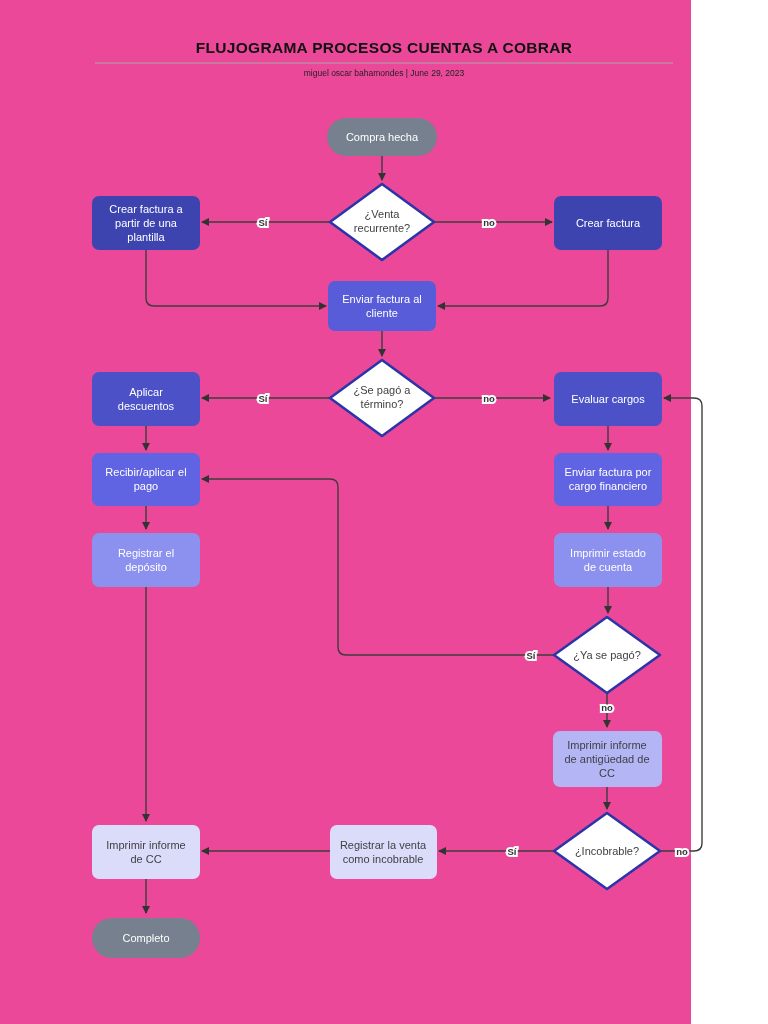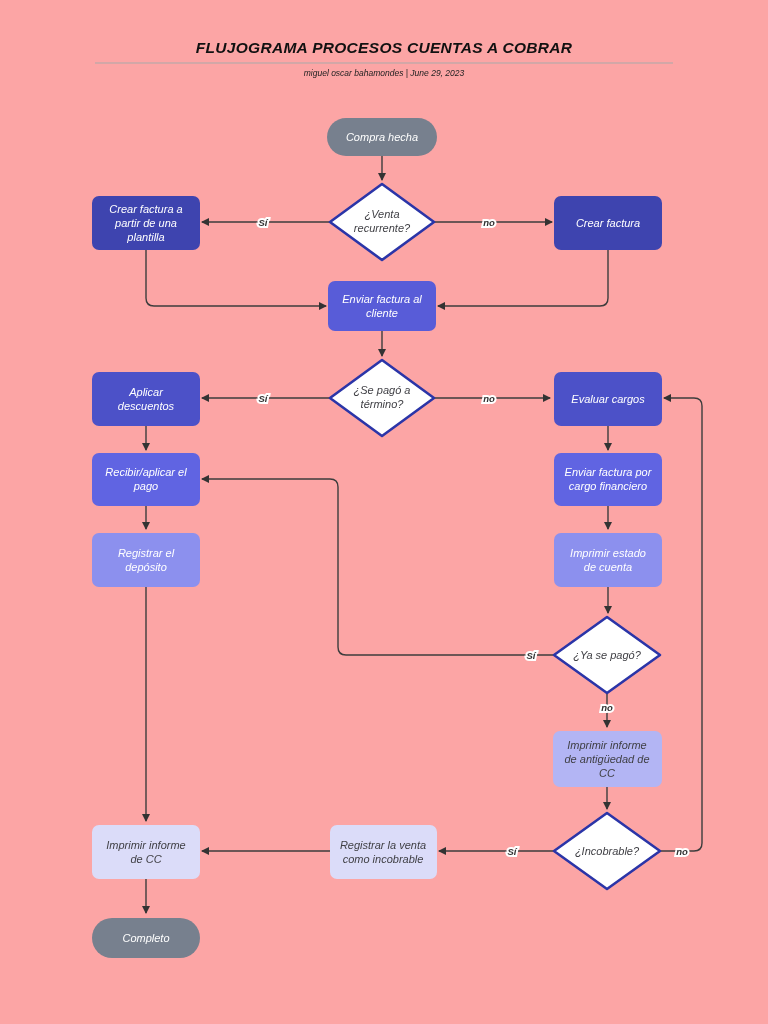--- a/index.html
+++ b/index.html
@@ -1,16 +1,16 @@
 <!DOCTYPE html>
 <html><head>
 <meta charset="utf-8">
 <style>
   html,body{margin:0;padding:0;background:#ffffff;}
-  .page{width:768px;height:1024px;background:#fca5a5;position:relative;font-family:"Liberation Sans",sans-serif;font-style:italic;}
+  .page{width:691px;height:1024px;background:#ec4899;position:relative;font-family:"Liberation Sans",sans-serif;}
   svg{display:block;}
   .title{font-size:15.5px;font-weight:bold;fill:#111111;letter-spacing:.3px;}
   .subtitle{font-size:8.5px;fill:#222222;}
   .divider{stroke:#a9a9a9;stroke-width:1;}
   .edge{fill:none;stroke:#3d3d3d;stroke-width:1.4;}
   .node-text{font-size:11px;fill:#ffffff;text-anchor:middle;}
   .node-text-dark{font-size:11px;fill:#3f3f44;text-anchor:middle;}
   .diamond{fill:#ffffff;stroke-width:2.6;stroke-linejoin:round;}
   .edge-label{font-size:9.5px;font-weight:bold;fill:#333333;text-anchor:middle;
               paint-order:stroke;stroke:#ffffff;stroke-width:4px;}

